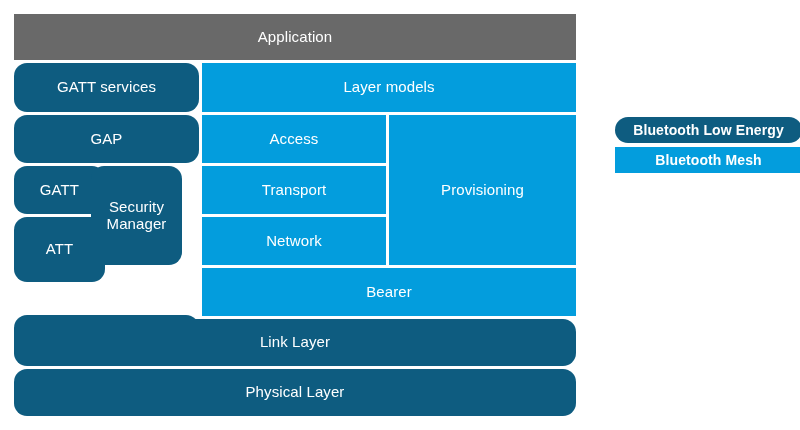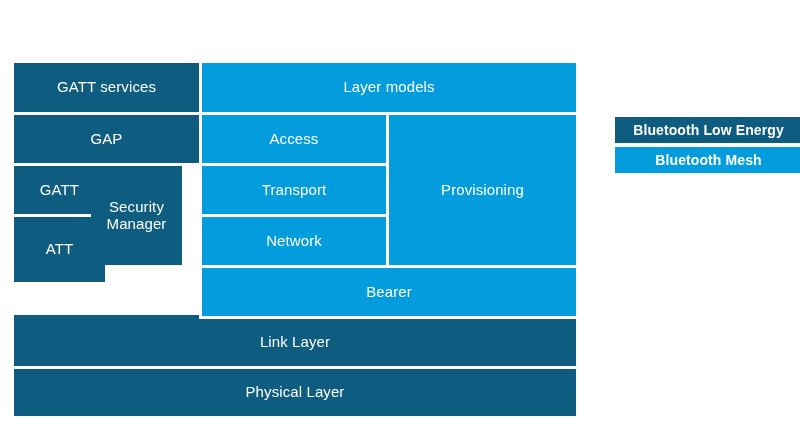--- a/index.html
+++ b/index.html
@@ -33,21 +33,21 @@
     text-align: center;
     color: #ffffff;
     font-size: 15px;
     line-height: 1.12;
     letter-spacing: 0.1px;
     white-space: pre-line;
     user-select: none;
   }
 
   .c-gray  { background: #696969; }
-  .c-dark  { background: #0e5c80; }
+  .c-dark  { background: #0e5c80; border-radius: 13px; }
   .c-light { background: #039ddd; }
 
   
   .r-application  { left: 14px;  top: 14px;  width: 562px; height: 46px; }
 
   .r-gattservices { left: 14px;  top: 63px;  width: 185px; height: 49px; }
   .r-meshmodels   { left: 202px; top: 63px;  width: 374px; height: 49px; }
 
   .r-gap          { left: 14px;  top: 115px; width: 185px; height: 48px; }
   .r-access       { left: 202px; top: 115px; width: 184px; height: 48px; }
@@ -88,20 +88,21 @@
     user-select: none;
     margin-left: 12px;
   }
   .legend-gap { height: 4px; }
 </style>
 </head>
 <body>
 
 <div id="stage">
 
+  <div class="block c-gray r-application">Application</div>
 
   <div class="block c-dark r-gattservices">GATT services</div>
 
   <div class="block c-light r-meshmodels">Layer models</div>
 
   <div class="block c-dark r-gap">GAP</div>
 
   <div class="block c-light r-access">Access</div>
 
   <div class="block c-dark r-gatt">GATT</div>

